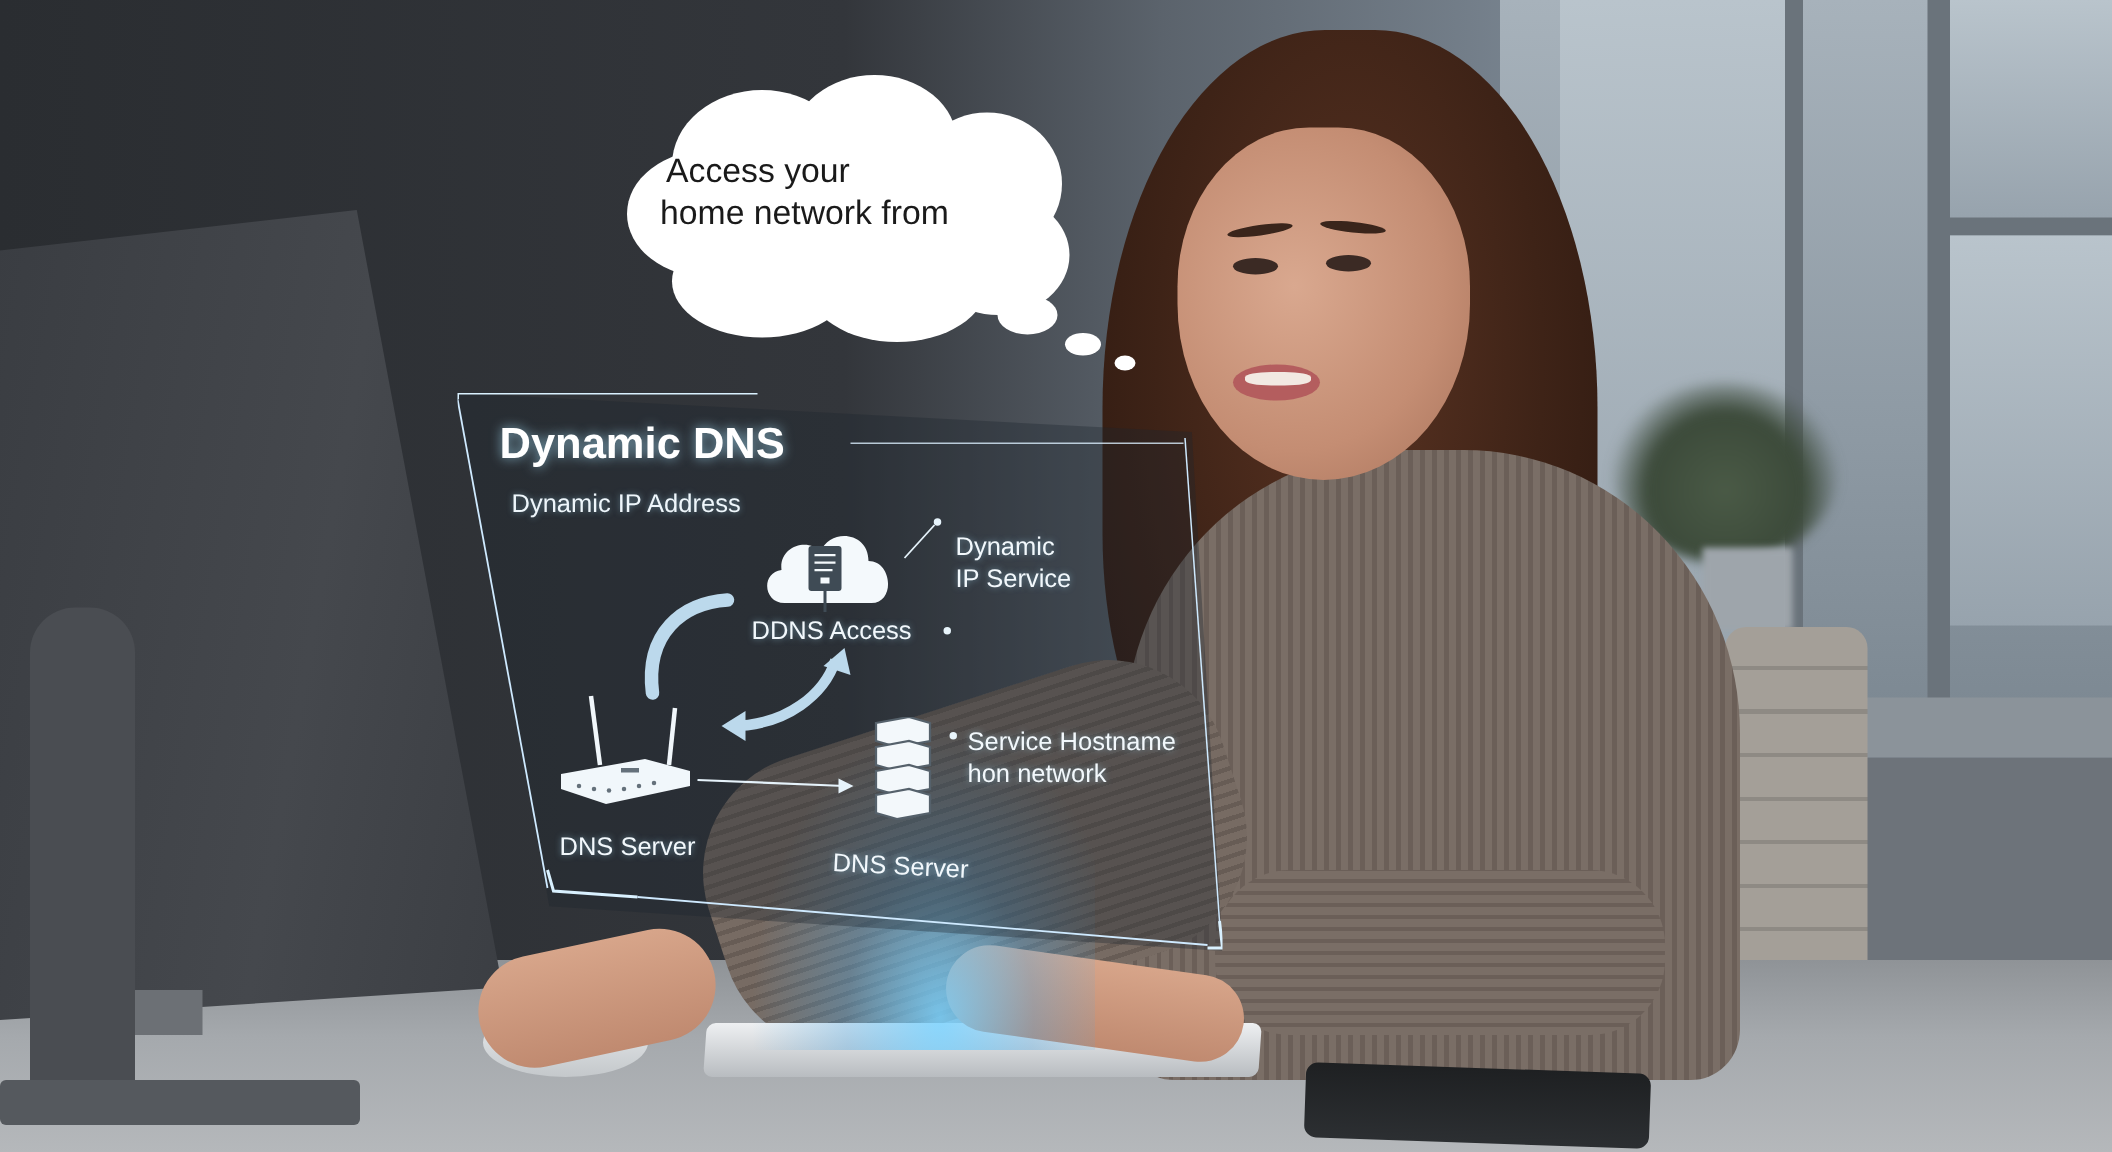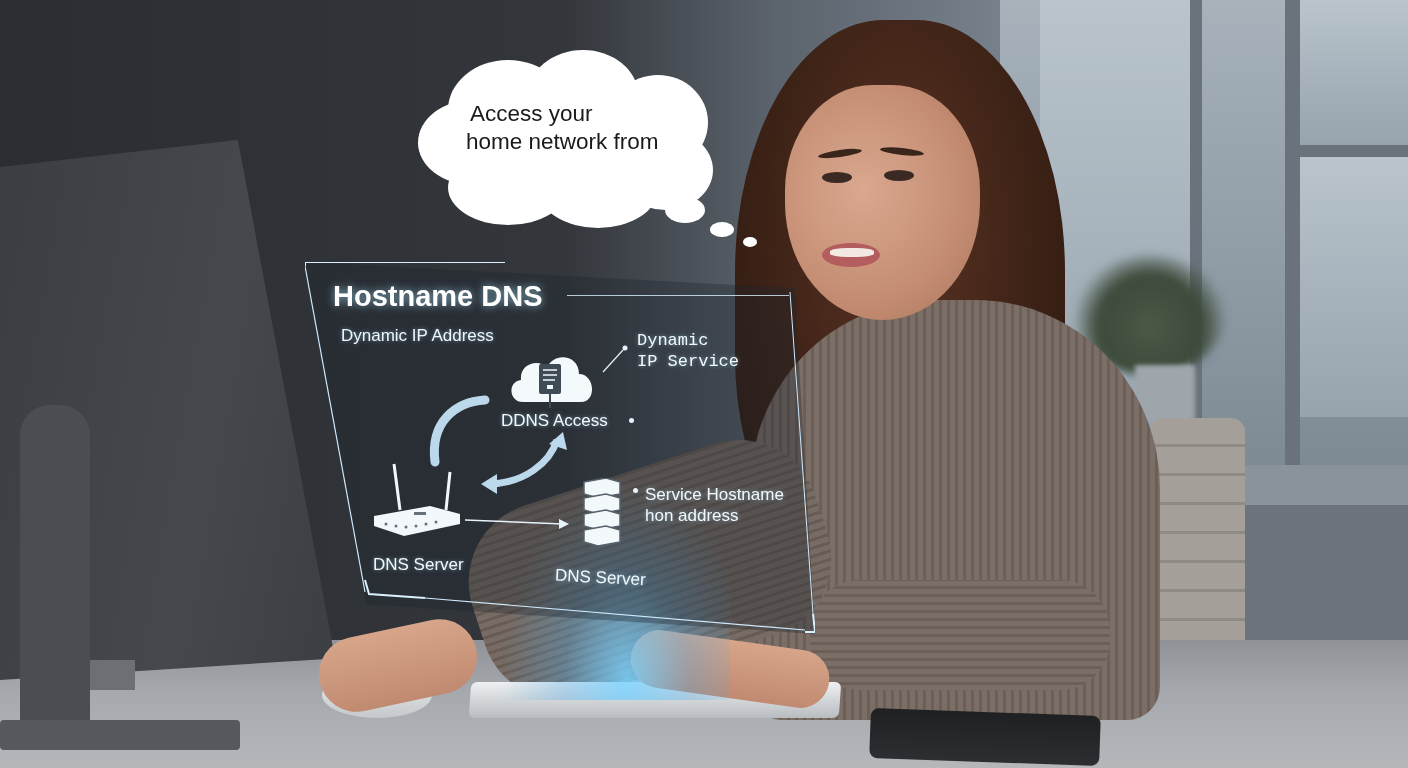--- a/index.html
+++ b/index.html
@@ -68,21 +68,21 @@
   .holo-title-line { position:absolute; left:262px; top:33px; width:222px; height:1px; background:rgba(220,240,255,0.8); }
   .holo-sub { position:absolute; left:36px; top:64px; font-size:17px; color:#eef6fb; white-space:nowrap;
     text-shadow: 0 0 4px rgba(170,230,255,0.5); }
   .lbl { position:absolute; font-size:17px; color:#f2f8fc; line-height:21px; white-space:nowrap;
     text-shadow: 0 0 4px rgba(170,230,255,0.5); }
   .bullet { position:absolute; width:5px; height:5px; border-radius:50%; background:#e8f4fb; }
 
   
   .bubble { position:absolute; left:418px; top:50px; width:296px; height:178px; }
   .bubble .puff { position:absolute; background:#fff; border-radius:50%; }
-  .bubble-text { position:absolute; left:470px; top:100px; font-size:22.5px; line-height:28px; color:#1a1a1a; }
+  .bubble-text { position:absolute; left:444px; top:100px; font-size:22.5px; line-height:28px; color:#1a1a1a; }
   .bubble-text div { white-space:nowrap; }
   .dot { position:absolute; background:#fff; border-radius:50%; }
 </style>
 </head>
 <body>
 
 <div class="scene">
   <div class="window">
     <div class="pane" style="left:40px;top:0;width:150px;height:460px;"></div>
     <div class="mullion" style="left:190px;top:0;width:12px;height:470px;"></div>
@@ -140,36 +140,36 @@
       <polygon points="176,222 192,212 192,232" fill="#bcd9ec"></polygon>
       <polygon points="258,170 244,182 262,188" fill="#bcd9ec"></polygon>
 
       <line x1="160" y1="258" x2="258" y2="262" stroke="#e6f3fb" stroke-width="1.5"></line>
       <polygon points="264,262 254,257 254,267" fill="#e6f3fb"></polygon>
 
       <line x1="298" y1="110" x2="318" y2="88" stroke="#e6f3fb" stroke-width="1.2"></line>
       <circle cx="320" cy="86" r="2.5" fill="#e6f3fb"></circle>
     </svg>
 
-    <div class="holo-title">Hostname DNS</div>
+    <div class="holo-title">Dynamic DNS</div>
     <div class="holo-title-line"></div>
     <div class="holo-sub">Dynamic IP Address</div>
 
     <svg style="position:absolute;left:200px;top:82px;" width="95" height="70" viewBox="0 0 95 70">
       <path d="M18,58 C4,58 2,38 16,36 C14,20 34,14 42,24 C48,8 74,10 74,30 C90,30 92,58 76,58 Z" fill="#f4f9fc"></path>
       <rect x="34" y="20" width="22" height="30" rx="2" fill="#3f4b55"></rect>
       <line x1="38" y1="26" x2="52" y2="26" stroke="#f4f9fc" stroke-width="1.5"></line>
       <line x1="38" y1="31" x2="52" y2="31" stroke="#f4f9fc" stroke-width="1.5"></line>
       <line x1="38" y1="36" x2="50" y2="36" stroke="#f4f9fc" stroke-width="1.5"></line>
       <rect x="42" y="41" width="6" height="4" fill="#f4f9fc"></rect>
       <line x1="45" y1="50" x2="45" y2="64" stroke="#3f4b55" stroke-width="2"></line>
     </svg>
     <div class="lbl" style="left:196px;top:148px;">DDNS Access</div>
 
-    <div class="lbl" style="left:332px;top:68px;font-family:Liberation Mono, monospace;">
+    <div class="lbl" style="left:332px;top:92px;">
       <div>Dynamic</div>
       <div>IP Service</div>
     </div>
 
     <div class="bullet" style="left:324px;top:156px;"></div>
 
     <svg style="position:absolute;left:65px;top:198px;" width="95" height="80" viewBox="0 0 95 80">
       <line x1="24" y1="4" x2="30" y2="50" stroke="#f1f7fb" stroke-width="3"></line>
       <line x1="80" y1="12" x2="76" y2="50" stroke="#f1f7fb" stroke-width="3"></line>
       <polygon points="4,56 60,46 90,54 90,64 34,76 4,66" fill="#f1f7fb"></polygon>
@@ -189,21 +189,21 @@
         <path d="M4,20 L26,16 L40,20 L40,32 L18,36 L4,32 Z"></path>
         <path d="M4,36 L26,32 L40,36 L40,48 L18,52 L4,48 Z"></path>
         <path d="M4,52 L26,48 L40,52 L40,64 L18,68 L4,64 Z"></path>
       </g>
     </svg>
     <div class="lbl" style="left:250px;top:305px;transform:rotate(3deg);">DNS Server</div>
 
     <div class="bullet" style="left:328px;top:226px;"></div>
     <div class="lbl" style="left:340px;top:222px;">
       <div>Service Hostname</div>
-      <div>hon address</div>
+      <div>hon network</div>
     </div>
   </div>
 
   <div class="bubble">
     <div class="puff" style="left:0;top:50px;width:110px;height:85px;"></div>
     <div class="puff" style="left:30px;top:10px;width:120px;height:100px;"></div>
     <div class="puff" style="left:110px;top:0;width:110px;height:90px;"></div>
     <div class="puff" style="left:190px;top:25px;width:100px;height:95px;"></div>
     <div class="puff" style="left:200px;top:80px;width:95px;height:80px;"></div>
     <div class="puff" style="left:120px;top:100px;width:120px;height:78px;"></div>

